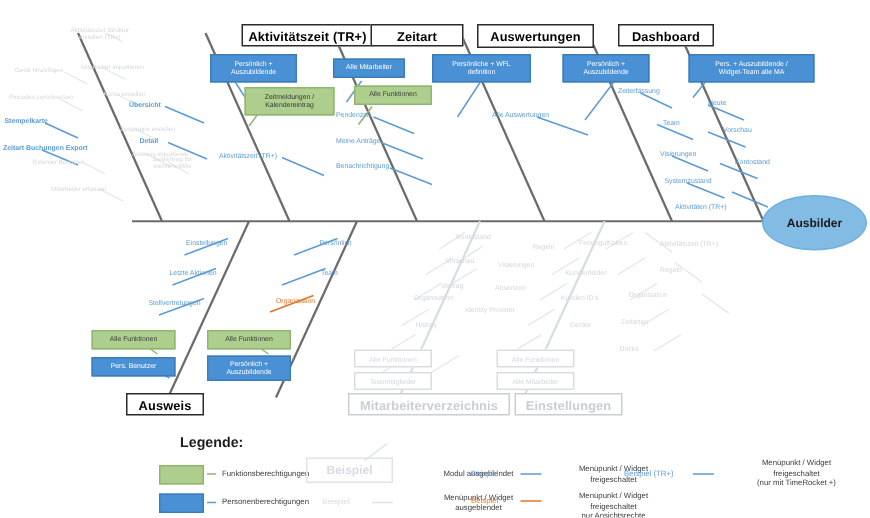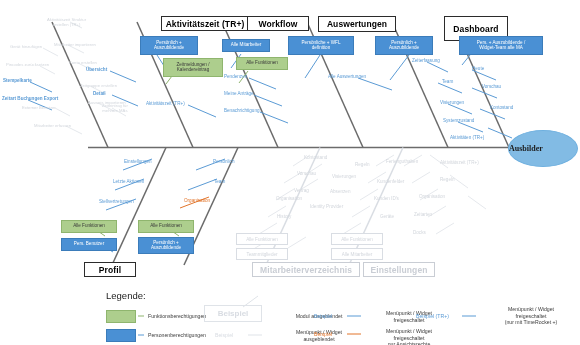--- a/index.html
+++ b/index.html
@@ -4,42 +4,42 @@
 <style>
   html,body{margin:0;padding:0;background:#ffffff;}
   body{width:580px;height:345px;overflow:hidden;font-family:"Liberation Sans",sans-serif;}
   #stage{position:relative;width:580px;height:345px;}
   svg.layer{position:absolute;left:0;top:0;width:580px;height:345px;overflow:visible;}
 
   .cat-box{position:absolute;background:#ffffff;border:1px solid #2b2b2b;
            font-weight:bold;color:#000;text-align:center;
            display:flex;align-items:center;justify-content:center;
            box-sizing:border-box;white-space:nowrap;letter-spacing:.1px;}
-  .cat-box.faded{border-color:#c9cdd4;color:#c9cdd4;margin-left:20px;}
+  .cat-box.faded{border-color:#c9cdd4;color:#c9cdd4;}
 
   .node{position:absolute;box-sizing:border-box;text-align:center;
         display:flex;align-items:center;justify-content:center;
         line-height:1.08;padding:1px 2px;white-space:pre-line;}
   .node.blue{background:#4a90d4;border:1px solid #3b7cba;color:#ffffff;}
   .node.green{background:#adce8d;border:1px solid #8fb56e;color:#3a3a3a;}
 
   .leaf{position:absolute;color:#5b9bd5;white-space:nowrap;}
   .leaf.orange{color:#e2742a;}
   .leaf.ghost{color:#d2d6dc;}
 
   .ghostbox{position:absolute;box-sizing:border-box;border:1px solid #d9dde3;
             background:#ffffff;color:#d2d6dc;display:flex;align-items:center;
             justify-content:center;text-align:center;white-space:nowrap;}
 
   .ellipse{position:absolute;background:#82bbe4;border:1px solid #6fb0df;
-           border-radius:50%;display:flex;align-items:center;justify-content:flex-start;
-           color:#1c1c1c;font-weight:bold;font-family:Liberation Serif, serif;}
+           border-radius:50%;display:flex;align-items:center;justify-content:center;
+           color:#1c1c1c;font-weight:bold;}
 
   #legend{position:absolute;left:96px;top:290px;width:484px;height:55px;}
-  .lg-title{position:absolute;left:10px;top:0;font-weight:normal;font-size:9.5px;color:#1c1c1c;}
+  .lg-title{position:absolute;left:24px;top:0;font-weight:bold;font-size:9.5px;color:#1c1c1c;}
   .sw{position:absolute;width:30px;height:13px;box-sizing:border-box;}
   .sw.green{background:#adce8d;border:1px solid #8fb56e;}
   .sw.blue{background:#4a90d4;border:1px solid #3b7cba;}
   .lg-txt{position:absolute;font-size:5.2px;color:#3c3c3c;white-space:pre-line;line-height:1.25;}
   .lg-txt.center{text-align:center;}
   .lg-sample{position:absolute;font-size:5.2px;white-space:nowrap;}
   .lg-sample.blue{color:#5b9bd5;}
   .lg-sample.orange{color:#e2742a;}
   .lg-ghost-box{position:absolute;box-sizing:border-box;border:1px solid #dfe3e8;
                 color:#d8dce2;font-weight:bold;font-size:8px;display:flex;
@@ -172,31 +172,31 @@
       <line x1="347" y1="316" x2="361" y2="316" stroke="#5b9bd5" stroke-width="1"></line>
       <line x1="347" y1="334" x2="361" y2="334" stroke="#e2742a" stroke-width="1"></line>
       <line x1="462" y1="316" x2="476" y2="316" stroke="#5b9bd5" stroke-width="1"></line>
     </g>
   </svg>
 
   <div class="cat-box" style="left:161px;top:16px;width:88px;height:15px;font-size:8.5px;">
     <span>Aktivitätszeit (TR+)</span>
   </div>
   <div class="cat-box" style="left:247px;top:16px;width:62px;height:15px;font-size:8.5px;">
-    <span>Workflow</span>
+    <span>Zeitart</span>
   </div>
   <div class="cat-box" style="left:318px;top:16px;width:78px;height:16px;font-size:8.5px;">
     <span>Auswertungen</span>
   </div>
-  <div class="cat-box" style="left:412px;top:16px;width:64px;height:25px;font-size:8.5px;margin-left:32px;">
+  <div class="cat-box" style="left:412px;top:16px;width:64px;height:15px;font-size:8.5px;">
     <span>Dashboard</span>
   </div>
 
   <div class="cat-box" style="left:84px;top:262px;width:52px;height:15px;font-size:8.5px;">
-    <span>Profil</span>
+    <span>Ausweis</span>
   </div>
   <div class="cat-box faded" style="left:232px;top:262px;width:108px;height:15px;font-size:8.5px;">
     <span>Mitarbeiterverzeichnis</span>
   </div>
   <div class="cat-box faded" style="left:343px;top:262px;width:72px;height:15px;font-size:8.5px;">
     <span>Einstellungen</span>
   </div>
 
   <div class="node blue" style="left:140px;top:36px;width:58px;height:19px;font-size:4.6px;">
     <span>Persönlich +

